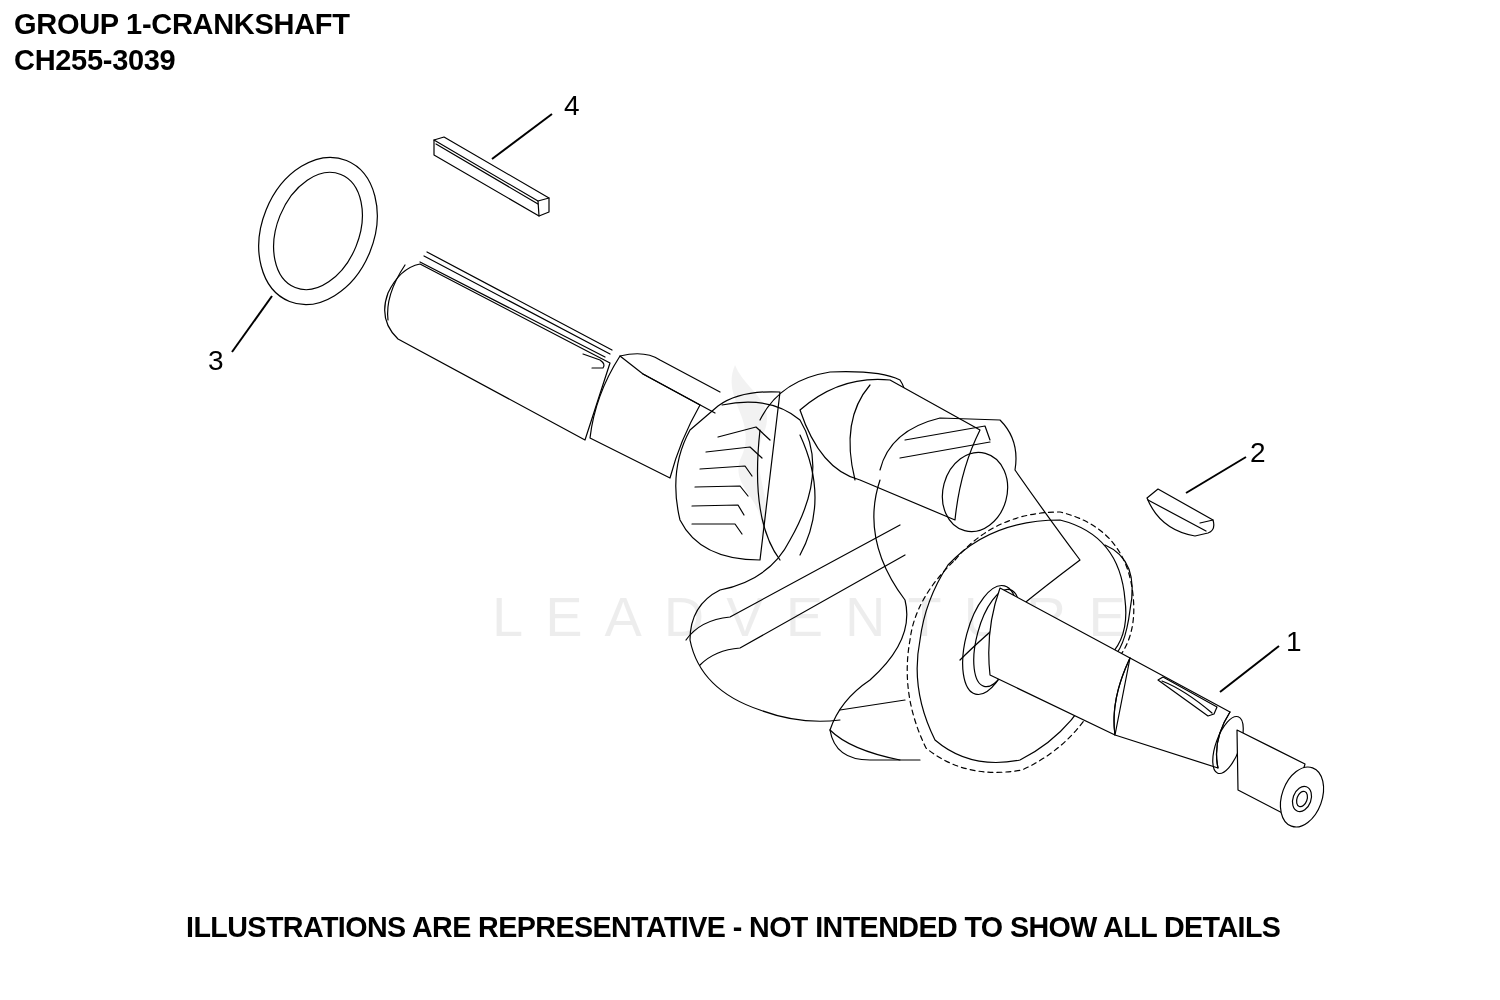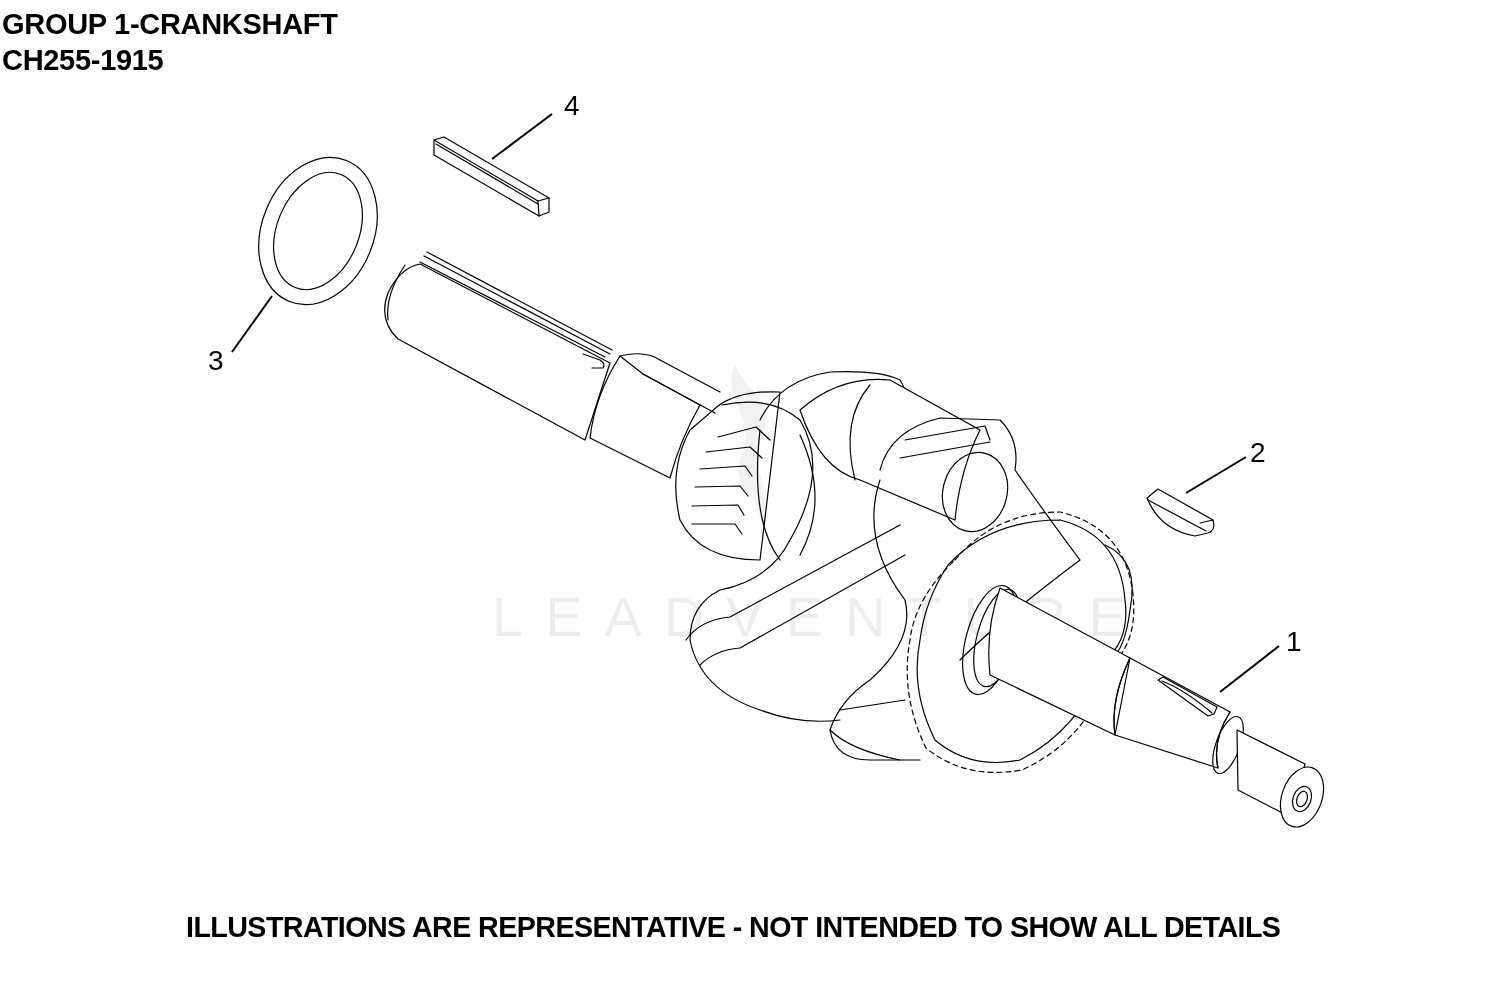--- a/index.html
+++ b/index.html
@@ -1,32 +1,32 @@
 <!DOCTYPE html>
 <html><head>
 <meta charset="utf-8">
 <style>
   html, body { margin: 0; padding: 0; background: #ffffff; }
   body { width: 1500px; height: 1000px; position: relative; overflow: hidden; font-family: "Liberation Sans", sans-serif; color: #000; }
   .title-block { position: absolute; left: 2px; top: 6px; }
-  .title-line { font-family: "Liberation Sans", sans-serif; font-weight: 700; font-size: 29px; line-height: 36px; letter-spacing: -0.3px; color: #000; white-space: nowrap; }
+  .title-line { font-family: "Liberation Sans", sans-serif; font-weight: 700; font-size: 29px; line-height: 36px; letter-spacing: -0.3px; color: #000; white-space: nowrap; margin-left: 12px; }
   .disclaimer { position: absolute; left: 186px; top: 910px; font-family: "Liberation Sans", sans-serif; font-weight: 700; font-size: 30px; letter-spacing: -0.6px; transform: scaleX(0.955); transform-origin: left top; white-space: nowrap; color: #000; }
   .diagram { position: absolute; left: 0; top: 0; width: 1500px; height: 1000px; }
   .callout-label { font-family: "Liberation Sans", sans-serif; font-size: 28px; fill: #000; }
   .watermark { font-family: "Liberation Sans", sans-serif; font-size: 56px; letter-spacing: 22px; fill: #000; fill-opacity: 0.07; }
   .ln { fill: none; stroke: #000; stroke-width: 1.2; stroke-linejoin: round; stroke-linecap: round; }
   .lnf { fill: #fff; stroke: #000; stroke-width: 1.2; stroke-linejoin: round; }
   .leader { stroke: #000; stroke-width: 2; fill: none; }
 </style>
 </head>
 <body>
 
 <div class="title-block">
   <div class="title-line">GROUP 1-CRANKSHAFT</div>
-  <div class="title-line">CH255-1915</div>
+  <div class="title-line">CH255-3039</div>
 </div>
 
 <svg class="diagram" viewBox="0 0 1500 1000" xmlns="http://www.w3.org/2000/svg">
 
   <g>
     <text class="watermark" x="492" y="636">LEADVENTURE</text>
     <path d="M735 365 C720 400 760 420 740 460 C730 490 770 500 760 540 C780 500 745 470 765 430 C775 400 745 390 735 365 Z" fill="#000" fill-opacity="0.05" stroke="none"></path>
   </g>
 
   <g>

